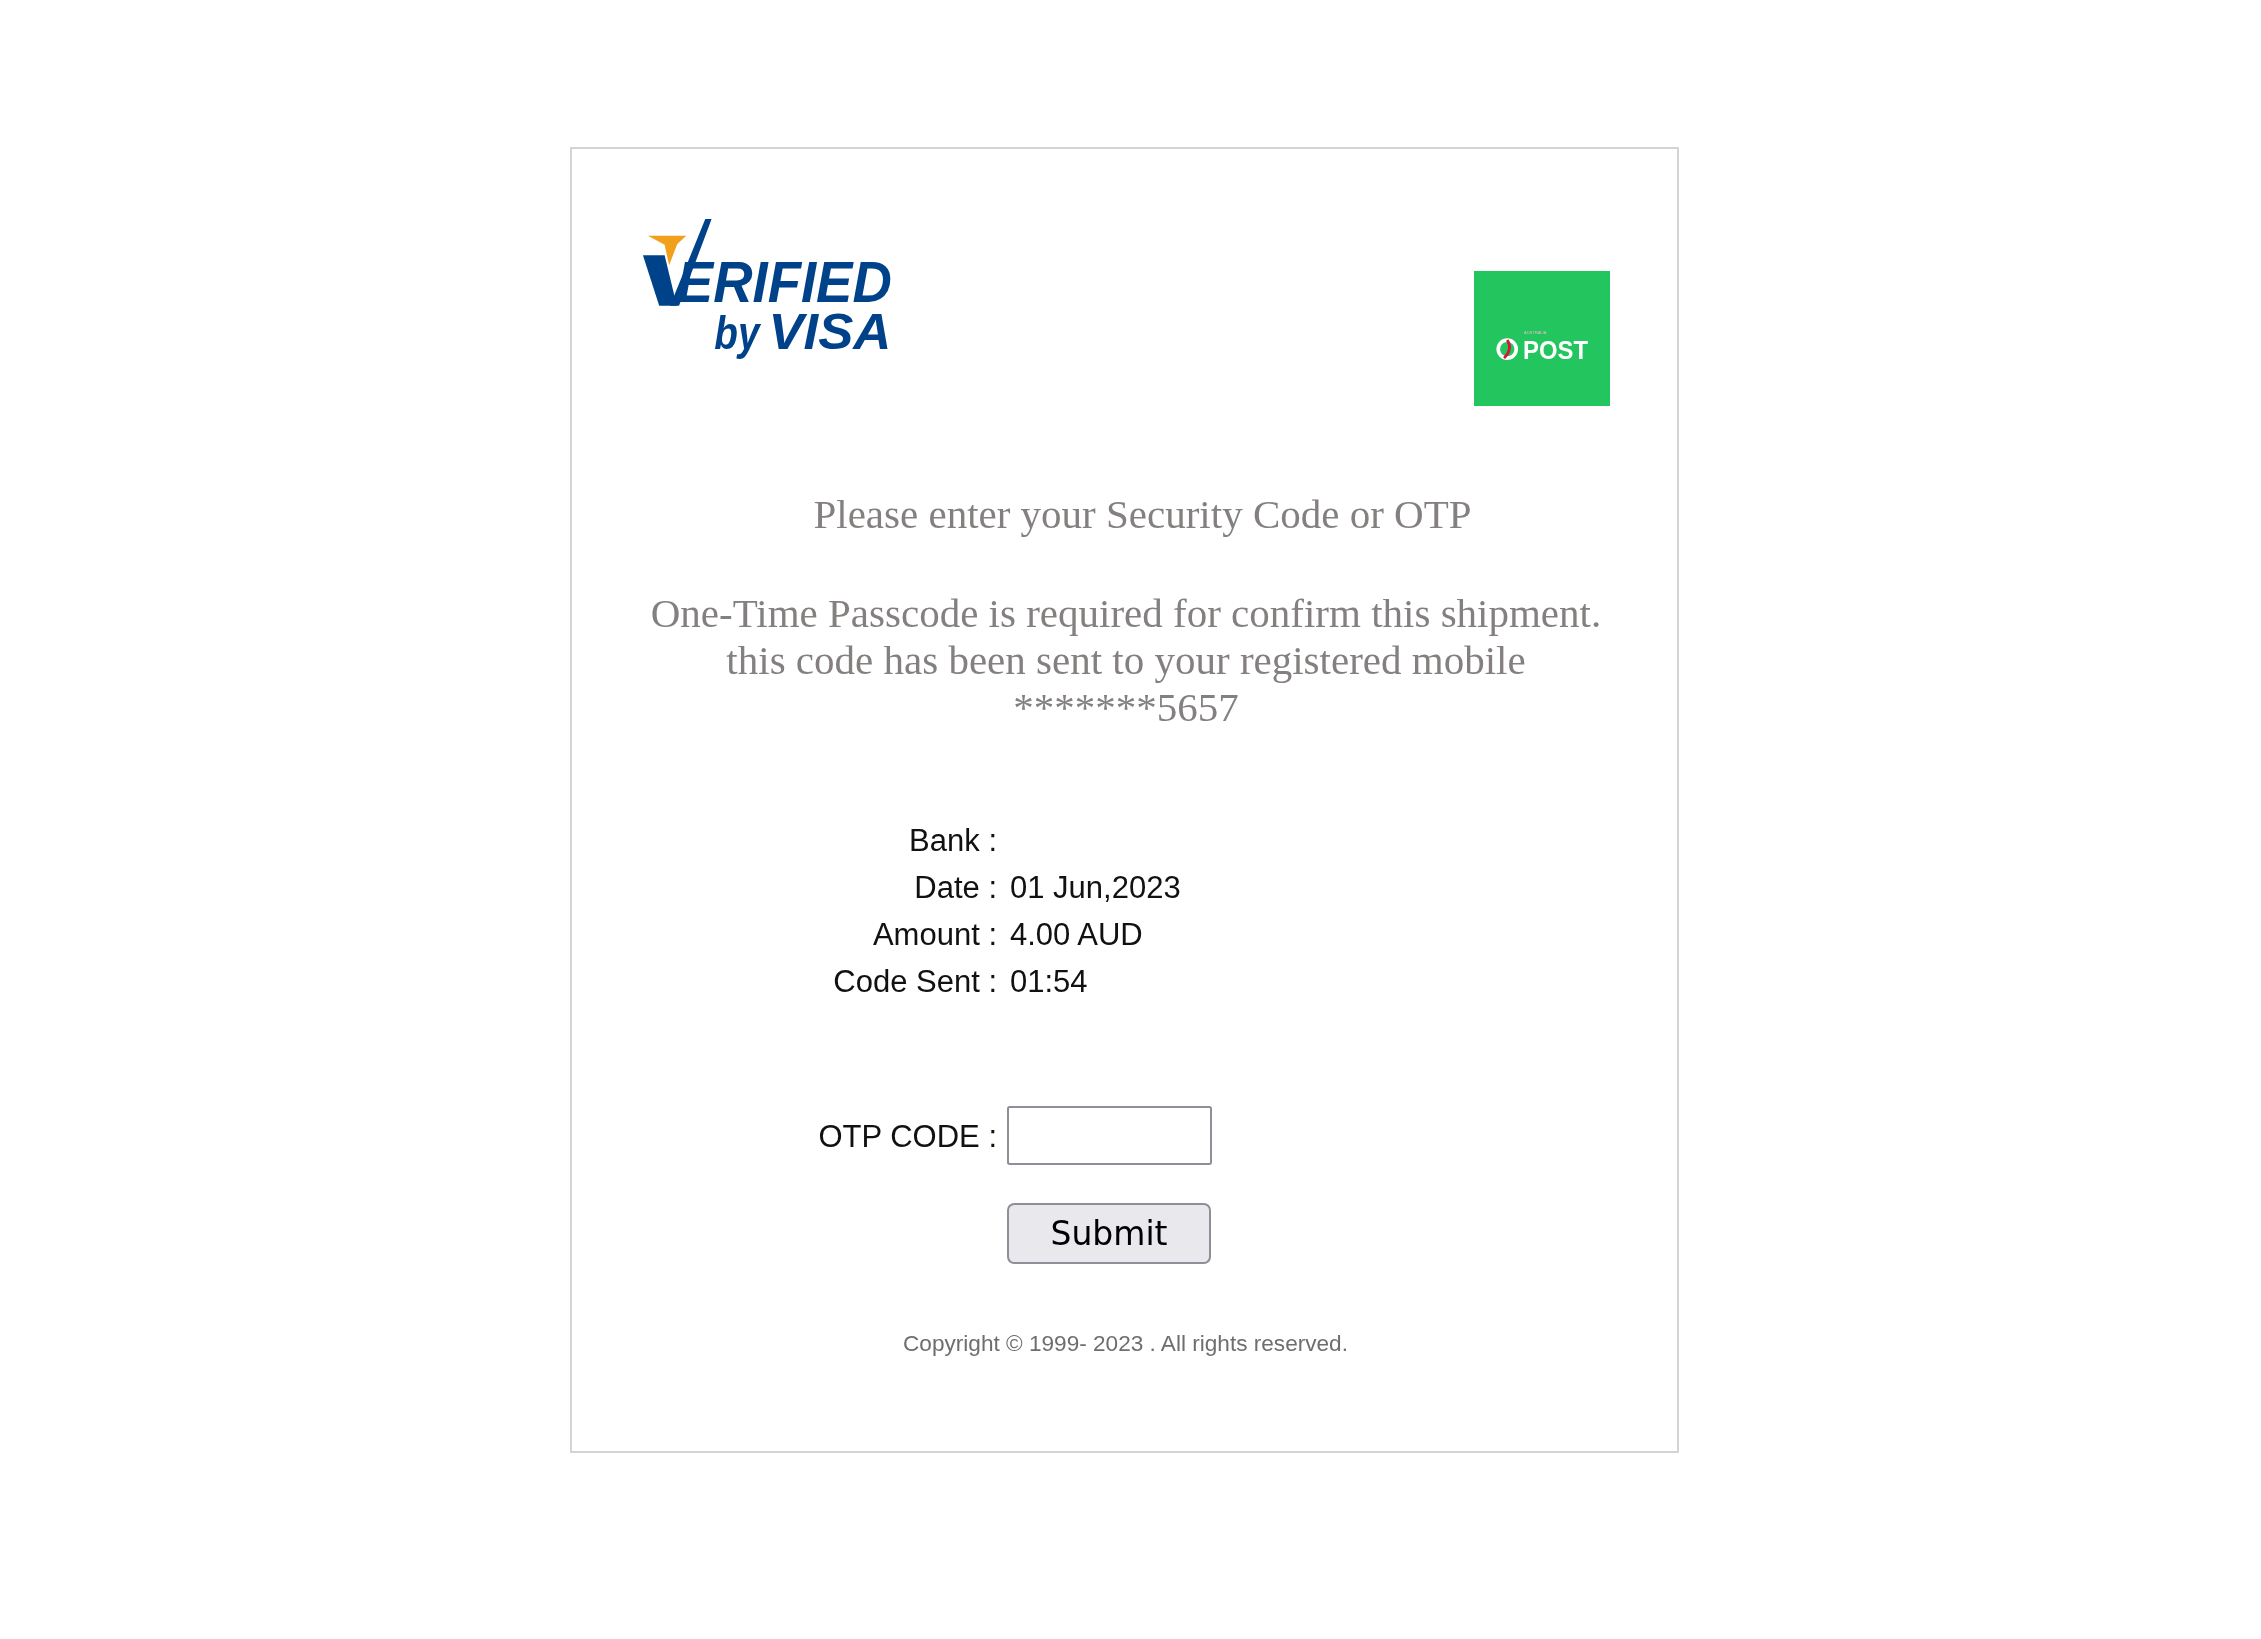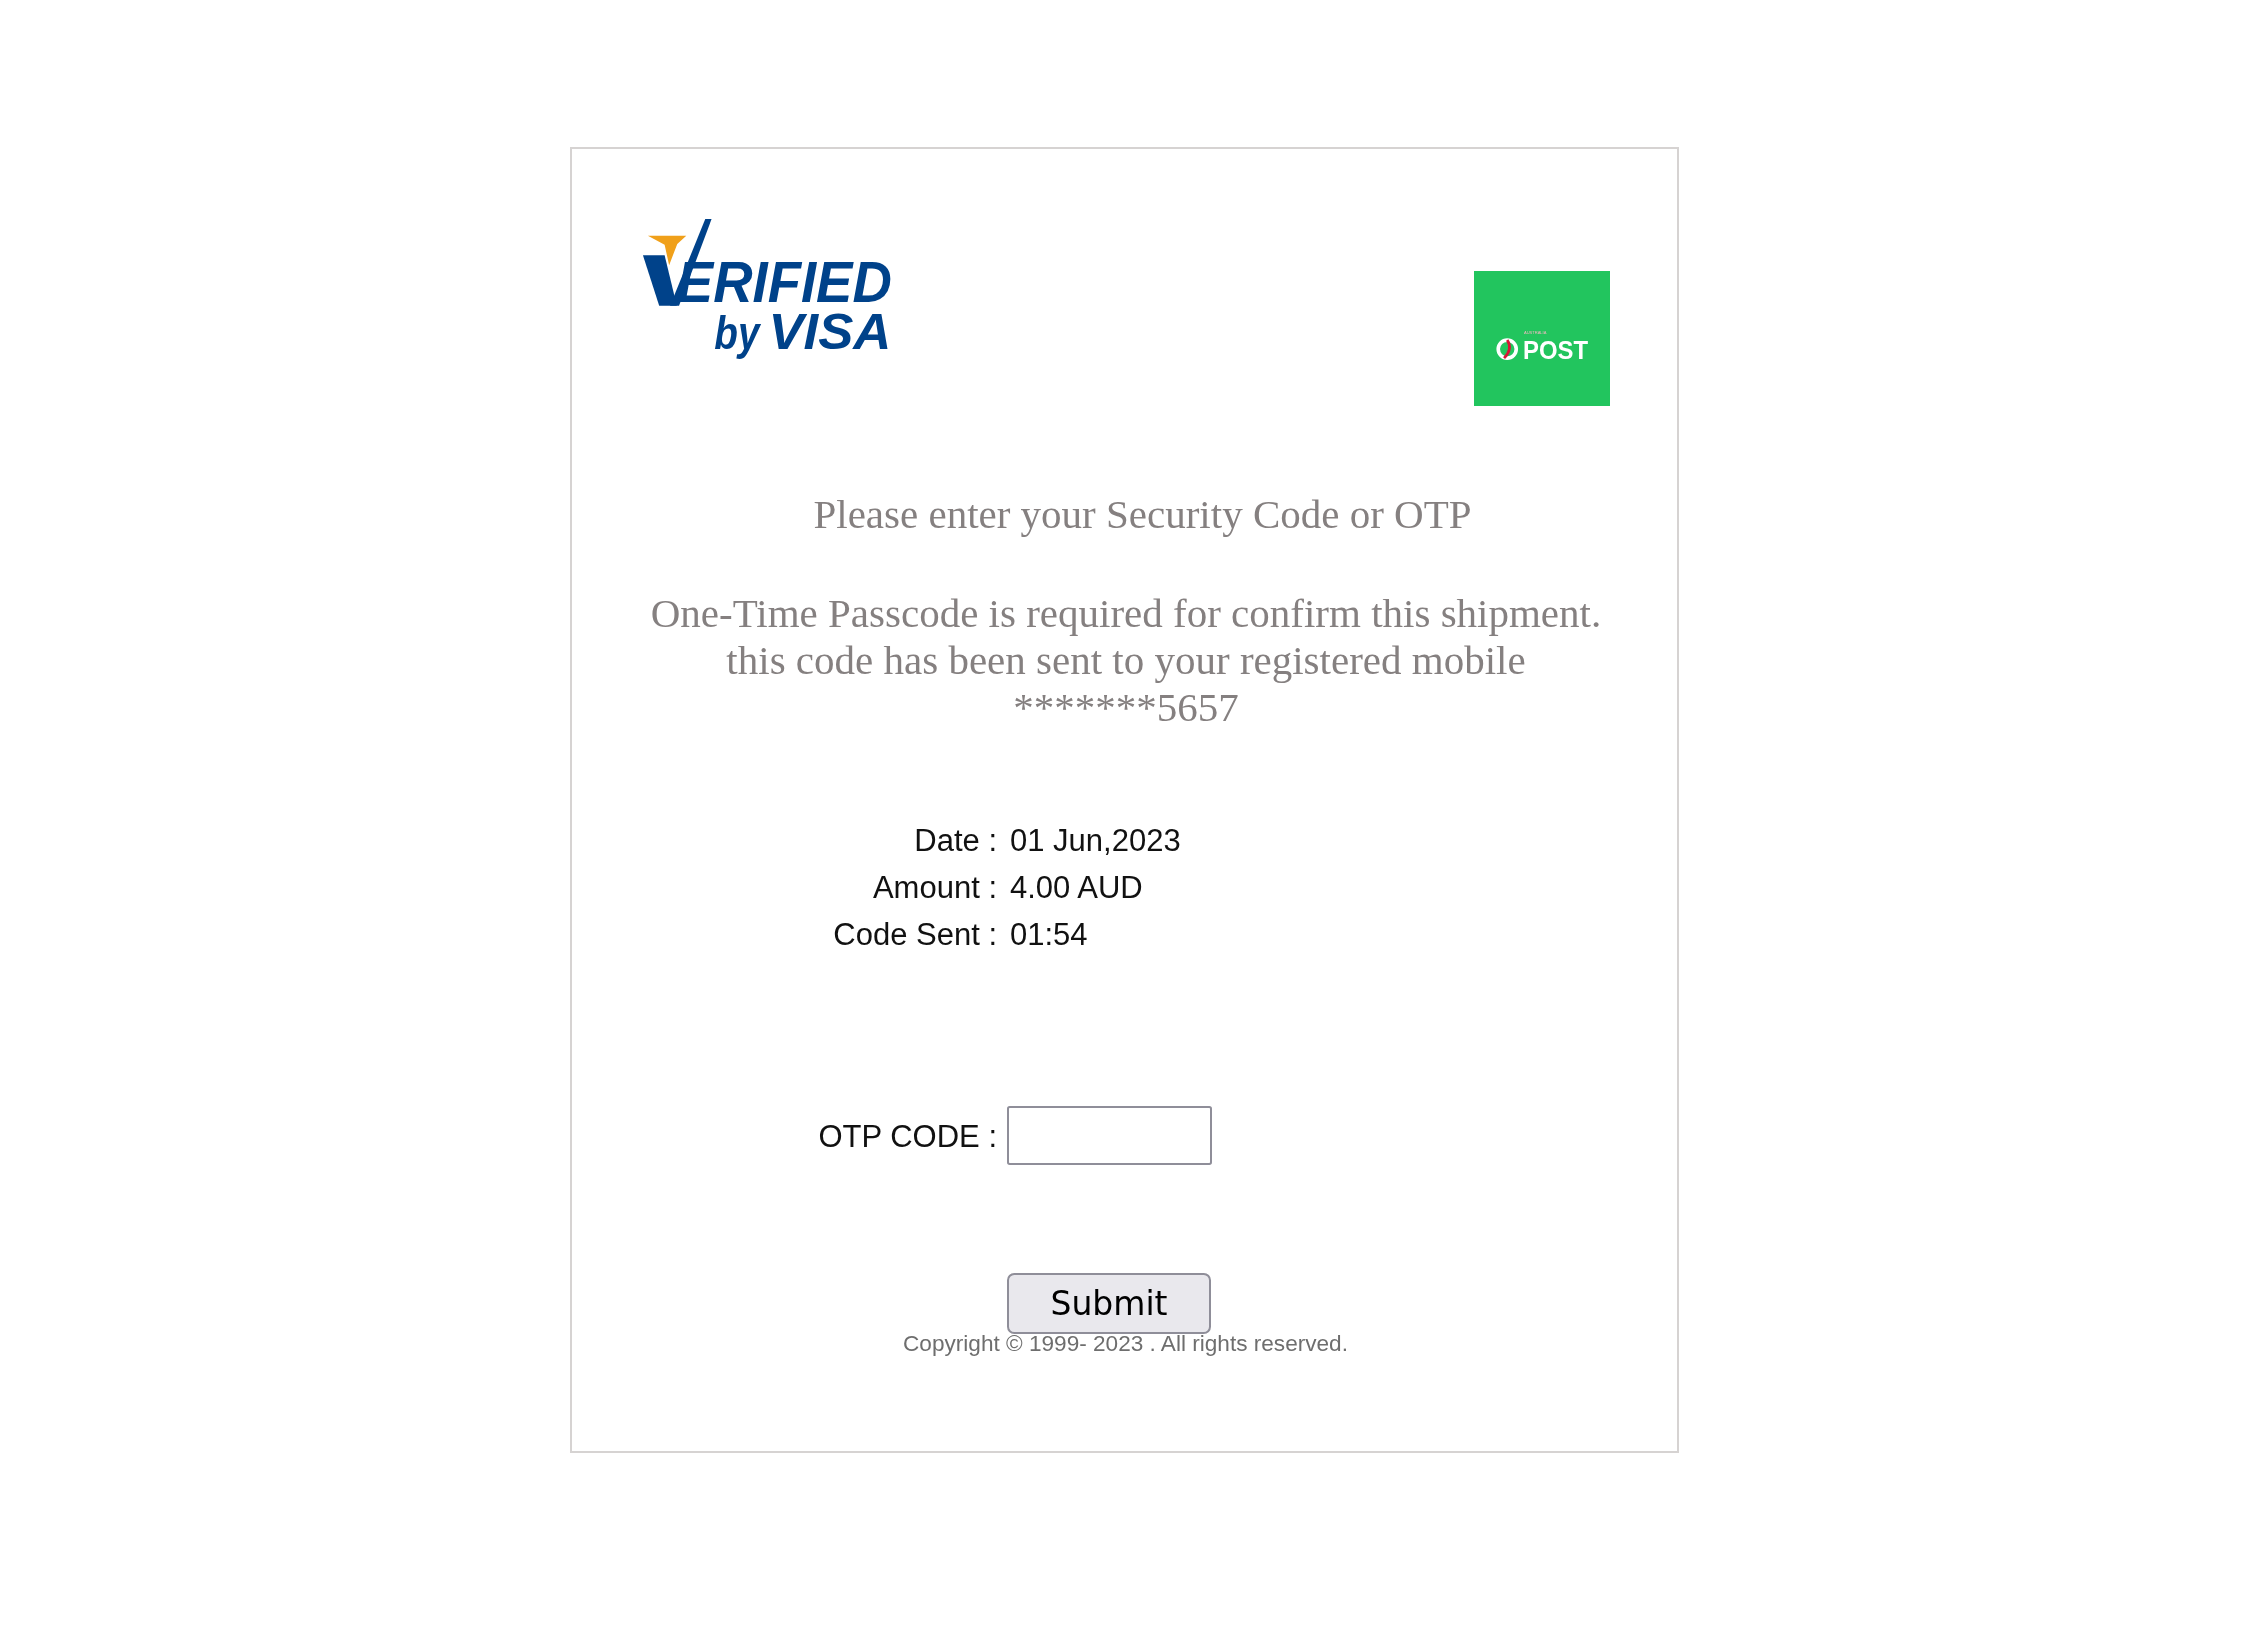--- a/index.html
+++ b/index.html
@@ -116,21 +116,21 @@
     font-size: 27px;
     font-family: "Liberation Sans", sans-serif;
     outline: none;
     margin: 0;
   }
   .otp-input { width: 190px; }
 
   .submit-btn {
     position: absolute;
     left: 1007px;
-    top: 1273px;
+    top: 1203px;
     width: 204px;
     height: 61px;
     border: 2.7px solid #8f8e99;
     border-radius: 7.2px;
     background: #e9e8ed;
     color: #000000;
     font-family: "DejaVu Sans", sans-serif;
     font-size: 33px;
     line-height: 1;
     padding: 0;
@@ -181,20 +181,24 @@
     <text x="108" y="195" font-family="Liberation Sans, sans-serif" font-weight="bold" font-size="56" fill="#ffffff" textLength="144" lengthAdjust="spacingAndGlyphs">POST</text>
   </svg>
 </div>
 
 <h1 class="heading">Please enter your Security Code or OTP</h1>
 
 <p class="message">One-Time Passcode is required for confirm this shipment. this code has been sent to your registered mobile *******5657</p>
 
 <div class="details">
   <div class="row">
+    <span class="label">Bank :</span>
+    <span class="value"></span>
+  </div>
+  <div class="row">
     <span class="label">Date :</span>
     <span class="value">01 Jun,2023</span>
   </div>
   <div class="row">
     <span class="label">Amount :</span>
     <span class="value">4.00 AUD</span>
   </div>
   <div class="row">
     <span class="label">Code Sent :</span>
     <span class="value">01:54</span>

